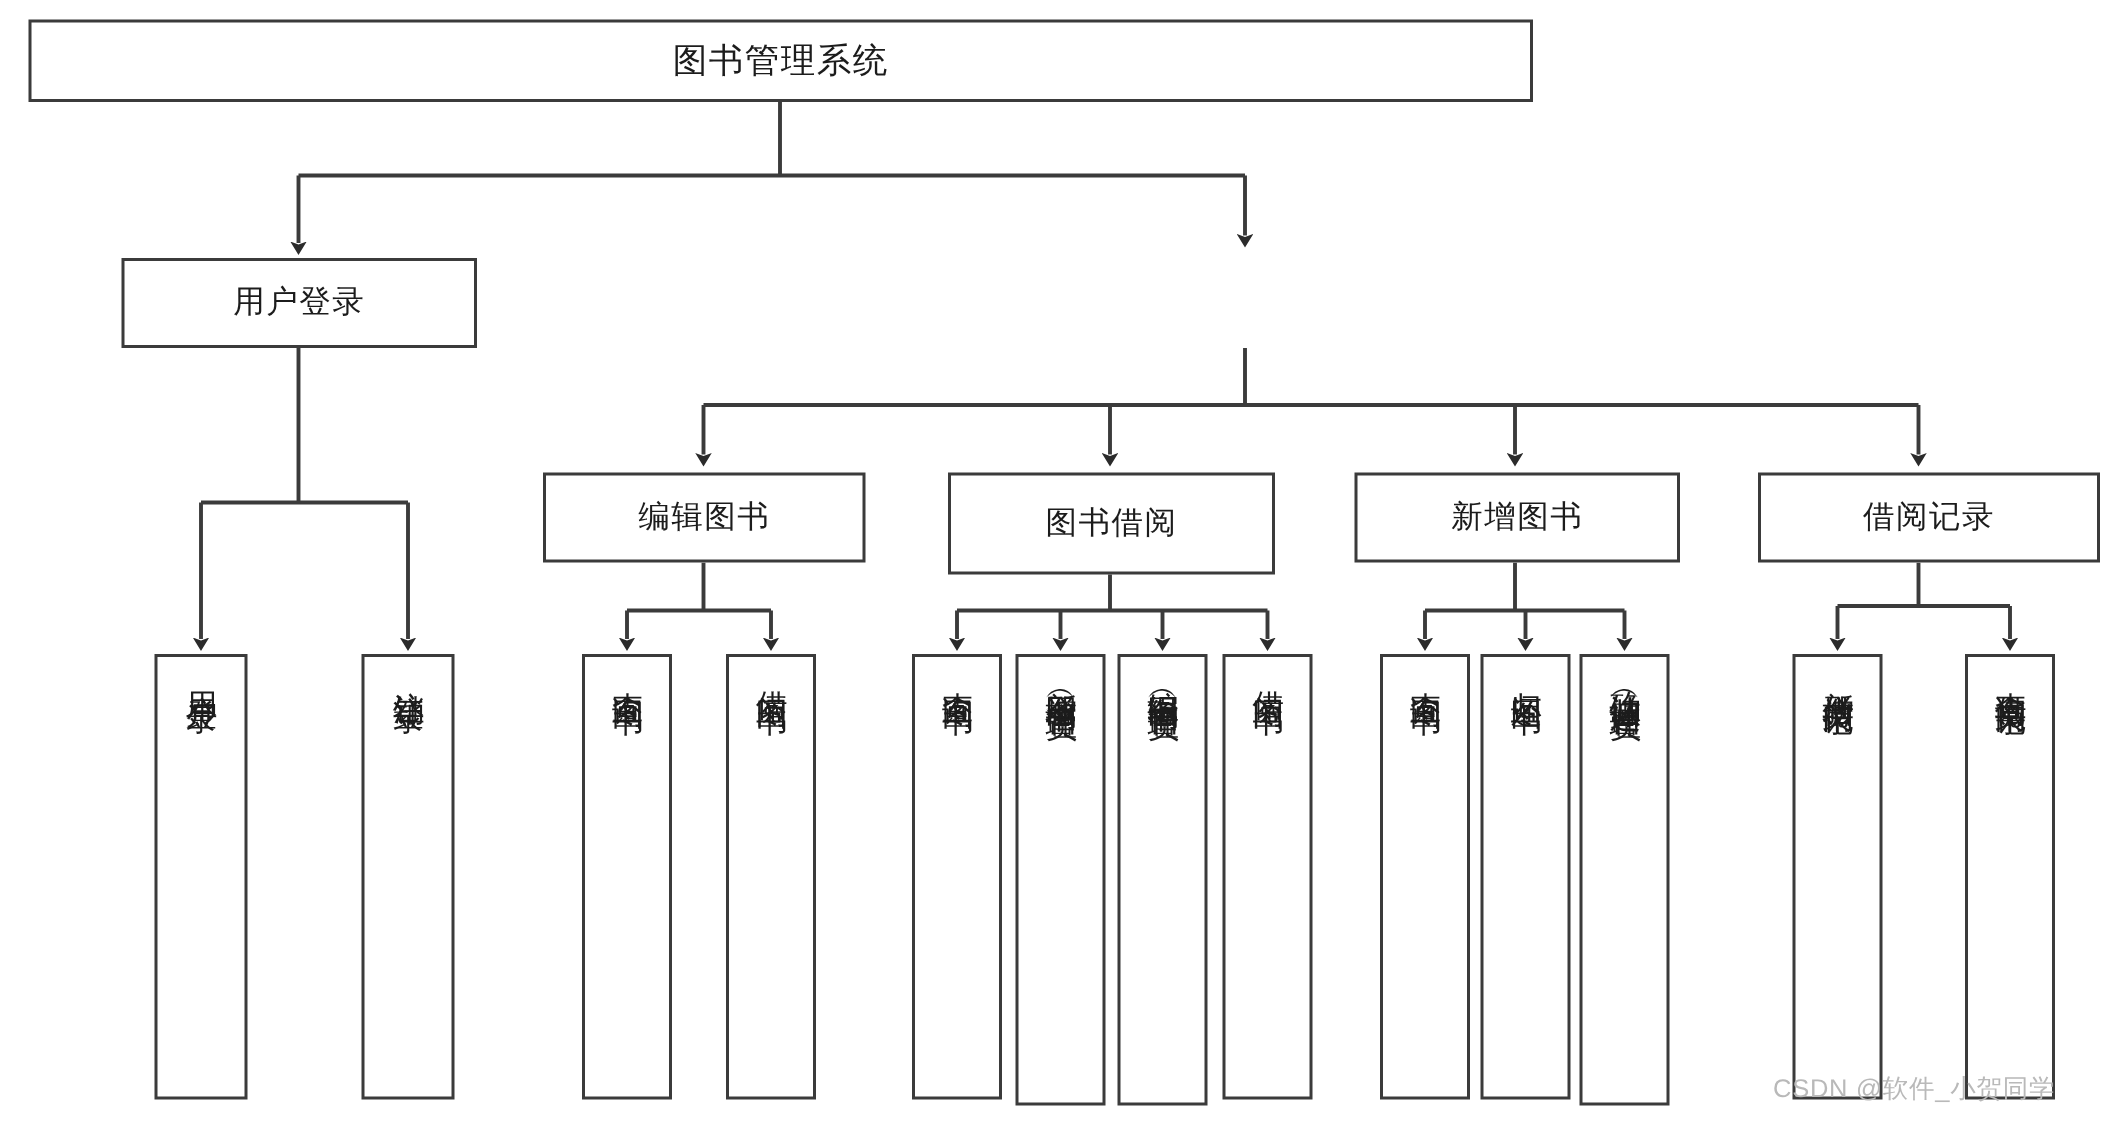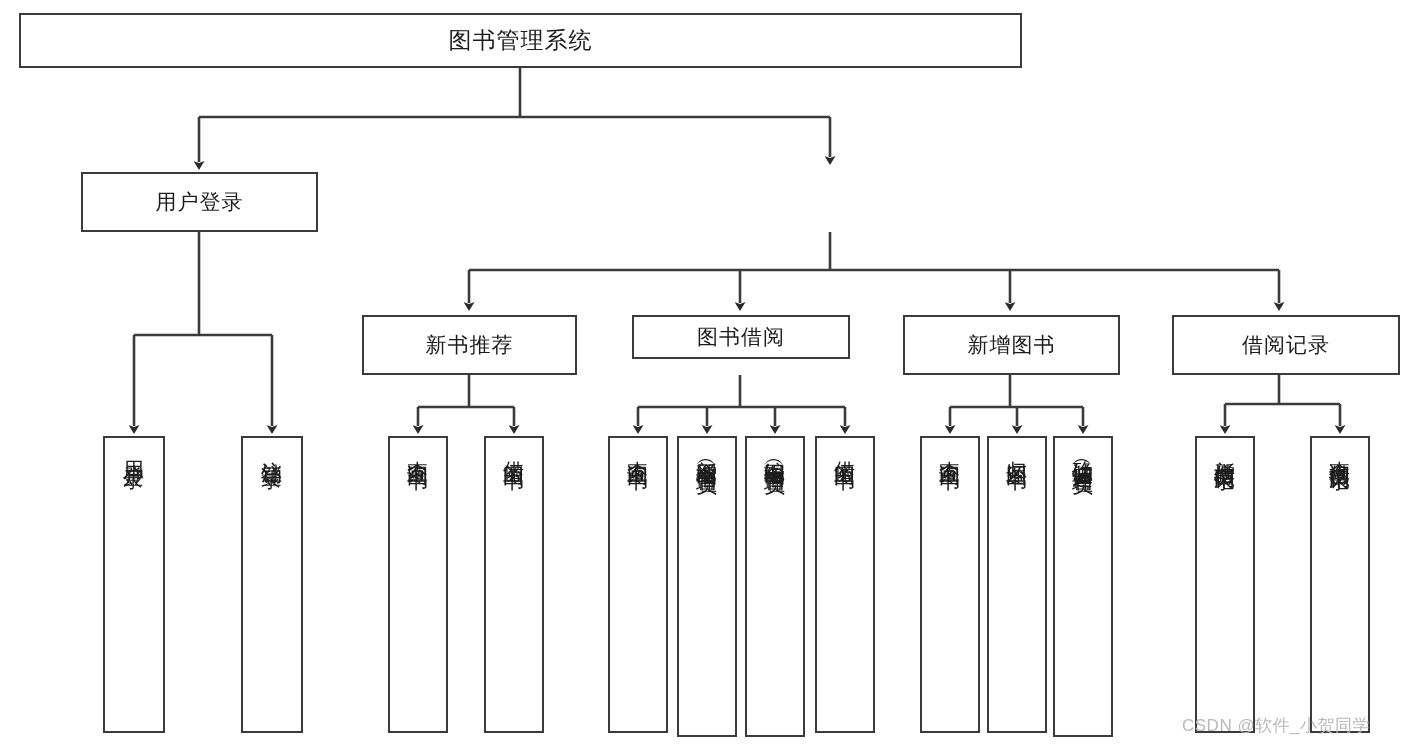--- a/index.html
+++ b/index.html
@@ -139,24 +139,24 @@
   <div class="node node-root" style="left:19px; top:13px; width:1003px; height:55px;">
     <span class="label">图书管理系统</span>
   </div>
 
   <div class="node node-level1" style="left:81px; top:172px; width:237px; height:60px;">
     <span class="label">用户登录</span>
   </div>
 
 
   <div class="node node-level2" style="left:362px; top:315px; width:215px; height:60px;">
-    <span class="label">新书推荐</span>
-  </div>
-
-  <div class="node node-level2" style="left:632px; top:315px; width:218px; height:44px;">
+    <span class="label">编辑图书</span>
+  </div>
+
+  <div class="node node-level2" style="left:632px; top:315px; width:218px; height:68px;">
     <span class="label">图书借阅</span>
   </div>
 
   <div class="node node-level2" style="left:903px; top:315px; width:217px; height:60px;">
     <span class="label">新增图书</span>
   </div>
 
   <div class="node node-level2" style="left:1172px; top:315px; width:228px; height:60px;">
     <span class="label">借阅记录</span>
   </div>

